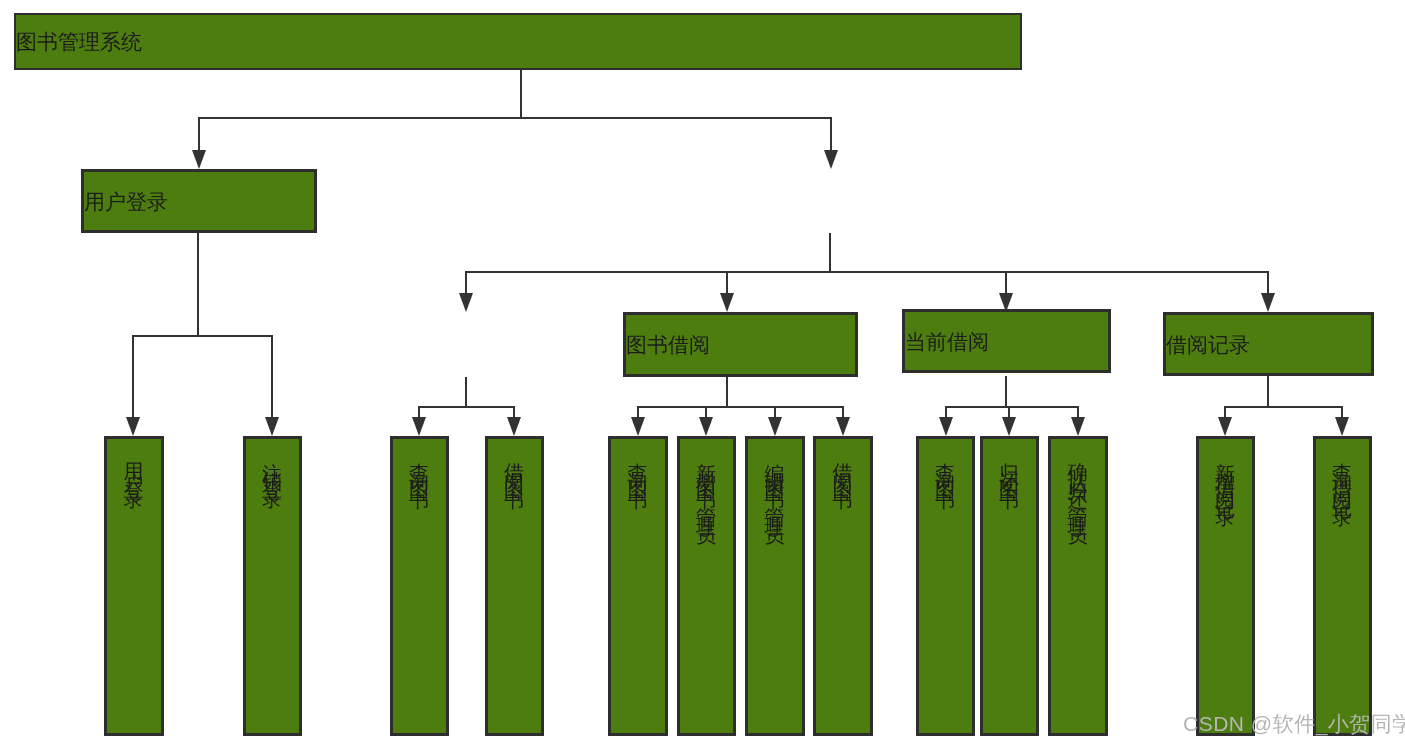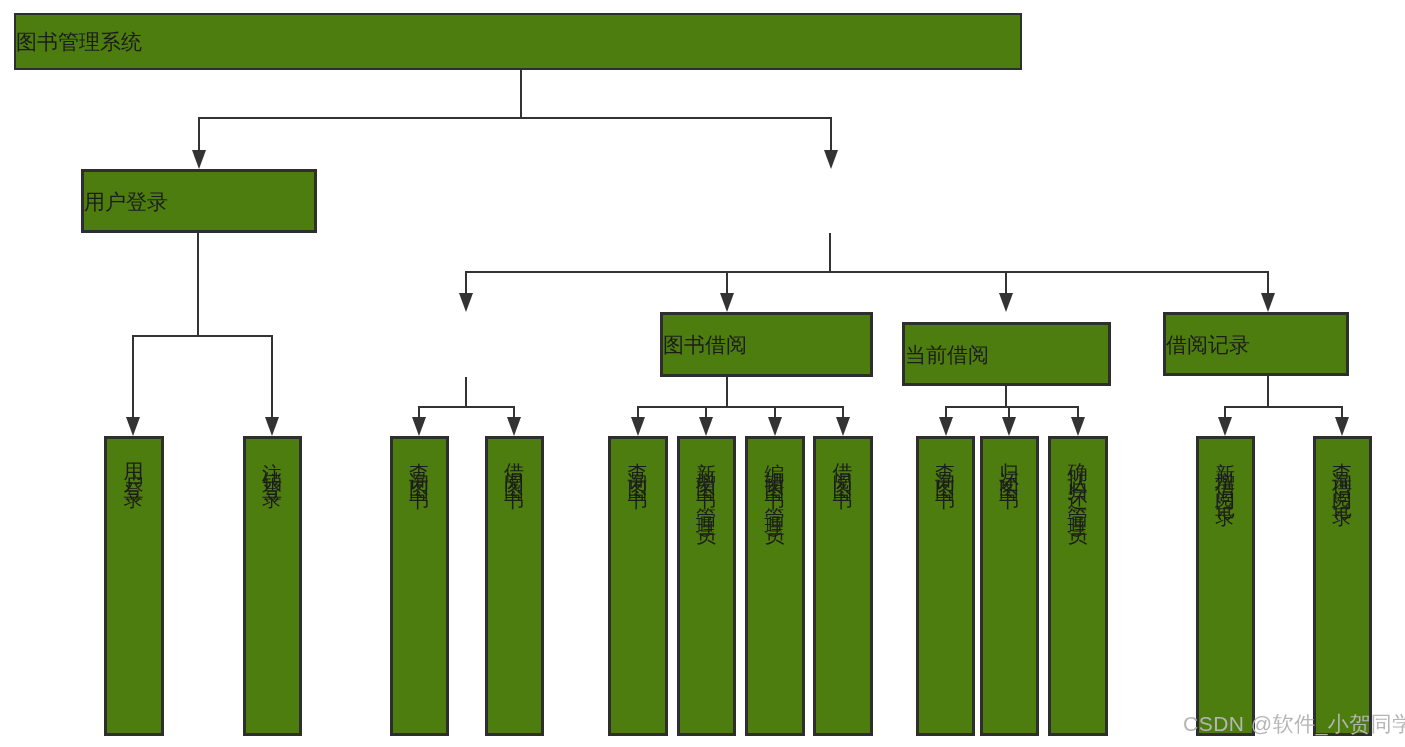--- a/index.html
+++ b/index.html
@@ -62,27 +62,27 @@
   <div class="hline" style="left:465px;top:271px;width:804px"></div>
   <div class="vline" style="left:465px;top:271px;height:26px"></div>
   <div class="arr" style="left:459px;top:293px"></div>
   <div class="vline" style="left:726px;top:271px;height:26px"></div>
   <div class="arr" style="left:720px;top:293px"></div>
   <div class="vline" style="left:1005px;top:271px;height:26px"></div>
   <div class="arr" style="left:999px;top:293px"></div>
   <div class="vline" style="left:1267px;top:271px;height:26px"></div>
   <div class="arr" style="left:1261px;top:293px"></div>
 
-  <div class="box" style="left:660px;top:312px;width:213px;height:65px">
+  <div class="box" style="left:623px;top:312px;width:235px;height:65px">
     <span>图书借阅</span>
   </div>
-  <div class="box" style="left:902px;top:322px;width:209px;height:64px">
+  <div class="box" style="left:902px;top:309px;width:209px;height:64px">
     <span>当前借阅</span>
   </div>
-  <div class="box" style="left:1163px;top:312px;width:186px;height:64px">
+  <div class="box" style="left:1163px;top:312px;width:211px;height:64px">
     <span>借阅记录</span>
   </div>
 
   <div class="vline" style="left:465px;top:377px;height:31px"></div>
   <div class="hline" style="left:418px;top:406px;width:97px"></div>
   <div class="vline" style="left:418px;top:406px;height:13px"></div>
   <div class="arr" style="left:412px;top:417px"></div>
   <div class="vline" style="left:513px;top:406px;height:13px"></div>
   <div class="arr" style="left:507px;top:417px"></div>
 

